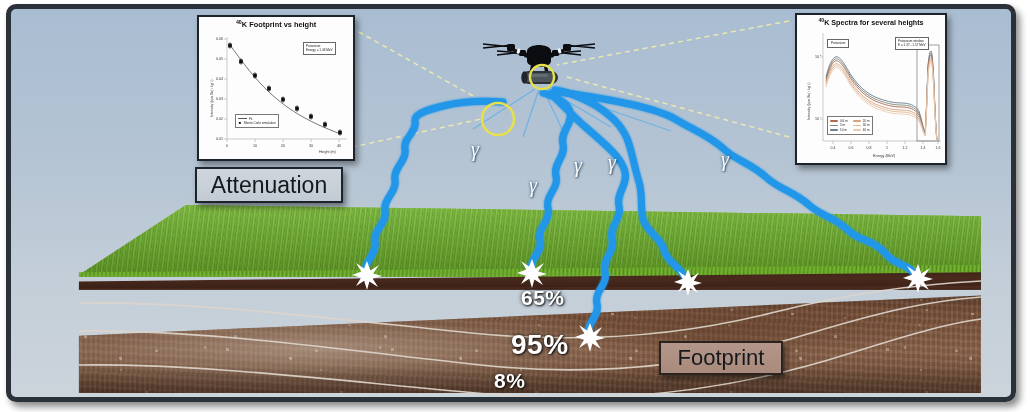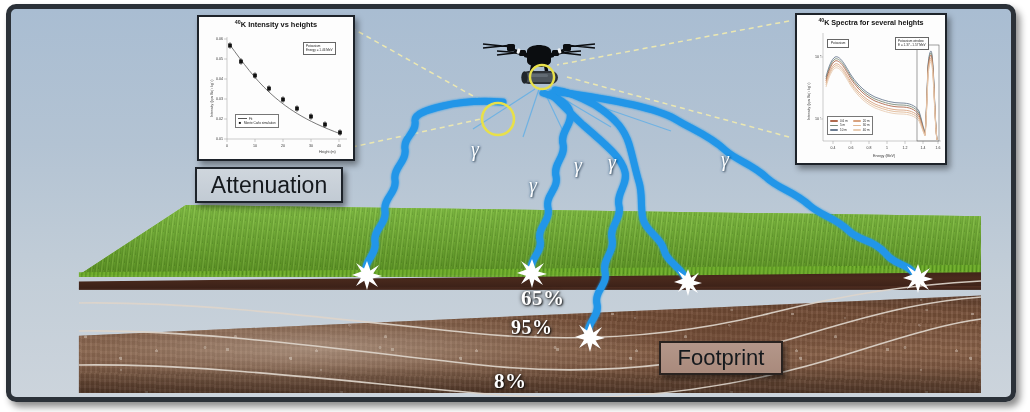--- a/index.html
+++ b/index.html
@@ -84,26 +84,26 @@
     position:absolute;left:0;top:82px;width:100%;height:106px;
     clip-path:polygon(3.0% 100%, 100% 100%, 100% 8%, 3.0% 46%);
     background:linear-gradient(180deg,rgba(0,0,0,.22) 0%,rgba(0,0,0,0) 22%,rgba(0,0,0,0) 74%,rgba(0,0,0,.28) 100%);
   }
 
   .footprint-svg{position:absolute;left:0;top:0;width:100%;height:188px;overflow:visible;}
 
   
   .pct{
     position:absolute;color:#ffffff;font-weight:bold;
-    font-family:Liberation Serif, serif;
+    font-family:Liberation Sans, sans-serif;
     text-shadow:0 0 4px rgba(0,0,0,.75),1px 1px 2px rgba(0,0,0,.8);
     letter-spacing:.5px;
   }
   #pct-65{left:510px;top:277px;font-size:21px;}
-  #pct-95{left:500px;top:307px;font-size:20px;}
+  #pct-95{left:500px;top:320px;font-size:28px;}
   #pct-99{left:483px;top:360px;font-size:21px;}
 
   
   #skysvg{position:absolute;left:0;top:0;width:1010px;height:398px;overflow:visible;}
 
   
   .gam{
     position:absolute;color:#ffffff;font-size:20px;
     font-family:"Liberation Serif",serif;font-style:italic;
     text-shadow:0 0 3px rgba(0,60,110,.8),1px 1px 2px rgba(0,0,0,.5);
@@ -320,21 +320,21 @@
 
         <circle cx="63" cy="50" r="12" fill="none" stroke="#e8e04a" stroke-width="2.4"></circle>
       </svg>
     </div>
 
     <div class="pct" id="pct-65">65%</div>
     <div class="pct" id="pct-95">95%</div>
     <div class="pct" id="pct-99">8%</div>
 
     <div class="panel" id="panel-left">
-      <div class="ptitle"><span class="sup">40</span><span>K Intensity vs heights</span></div>
+      <div class="ptitle"><span class="sup">40</span><span>K Footprint vs height</span></div>
 
       <div class="plotarea">
         <svg viewBox="0 0 158 146" style="width:158px;height:146px;">
 
           <g stroke="#999" stroke-width=".5" fill="none">
             <line x1="28" y1="20" x2="28" y2="122"></line>
             <line x1="28" y1="122" x2="148" y2="122"></line>
           </g>
 
           <g stroke="#999" stroke-width=".5">

